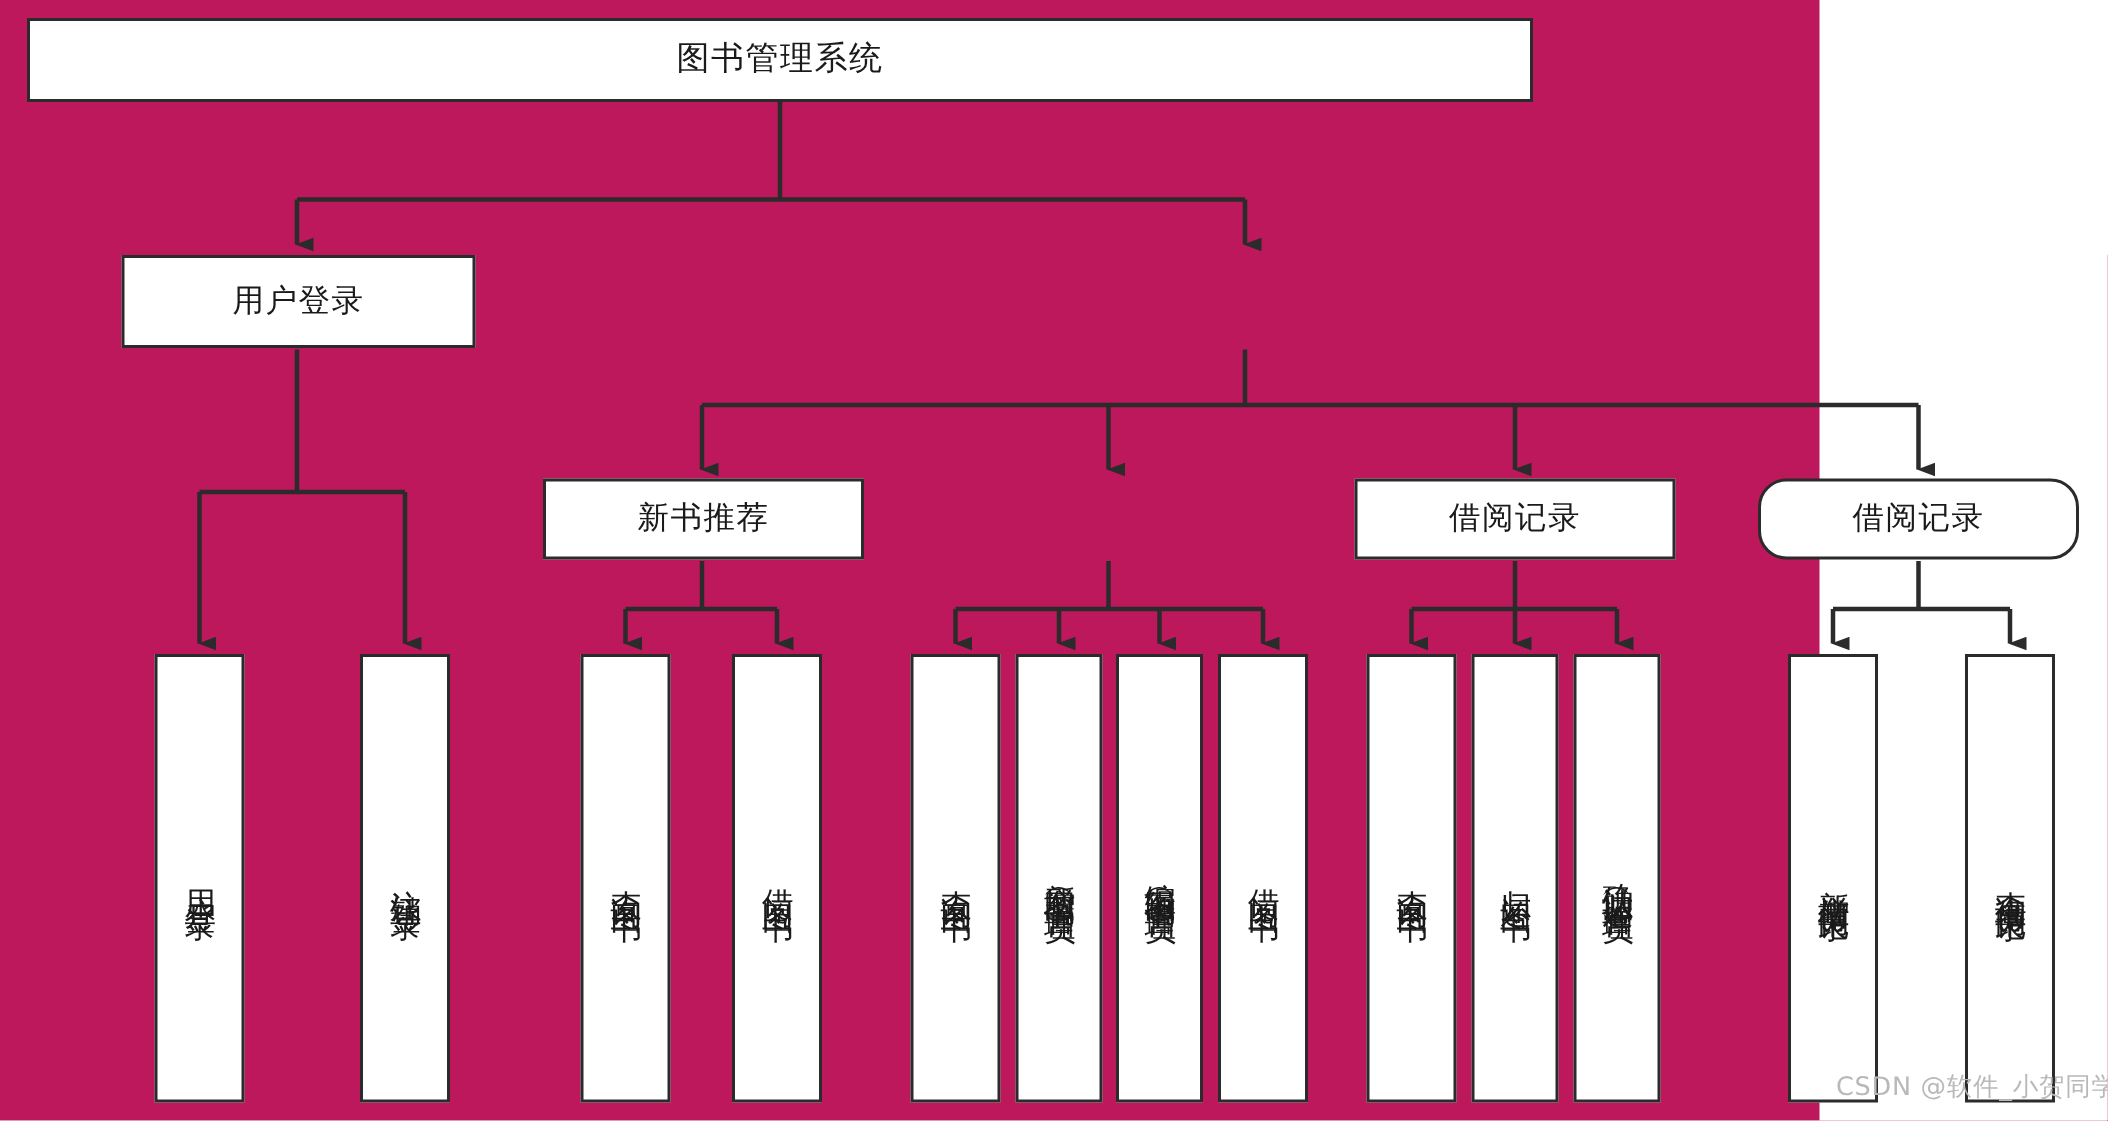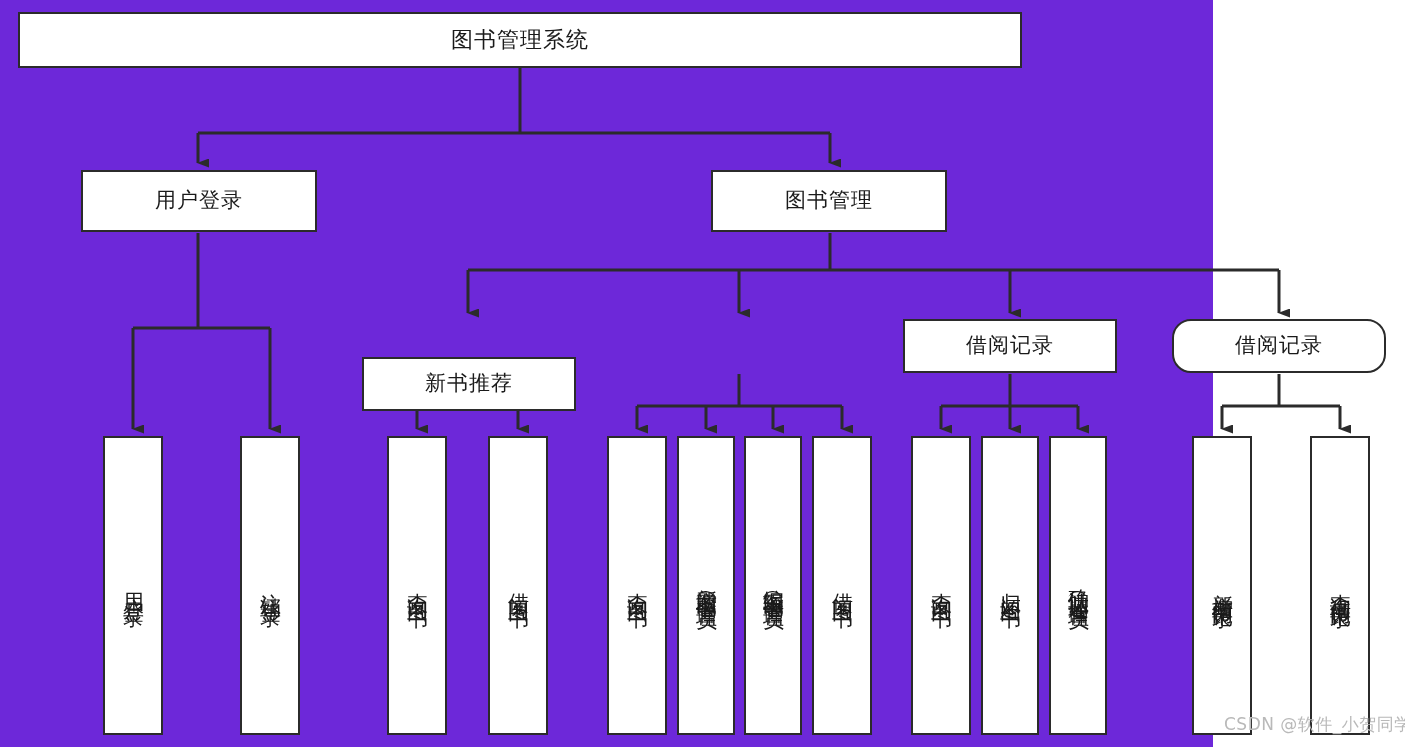--- a/index.html
+++ b/index.html
@@ -12,21 +12,21 @@
     font-family: "DejaVu Sans", "Liberation Sans", sans-serif;
     width: 1405px;
     height: 747px;
     overflow: hidden;
     position: relative;
   }
   #diagram-root {
     position: relative;
     width: 1213px;
     height: 747px;
-    background: #6d28d9;
+    background: #be185d;
   }
   svg.connectors {
     position: absolute;
     left: 0;
     top: 0;
     width: 1405px;
     height: 747px;
     pointer-events: none;
   }
   .node {
@@ -127,23 +127,22 @@
       <path d="M1279,374 L1279,406"></path>
       <path d="M1222,406 L1340,406"></path>
       <path d="M1222,406 L1222,429" marker-end="url(#arrowhead)"></path>
       <path d="M1340,406 L1340,429" marker-end="url(#arrowhead)"></path>
     </g>
   </svg>
 
   <div class="node horiz root" style="left:18px; top:12px; width:1004px; height:56px;">图书管理系统</div>
 
   <div class="node horiz" style="left:81px; top:170px; width:236px; height:62px;">用户登录</div>
-  <div class="node horiz" style="left:711px; top:170px; width:236px; height:62px;">图书管理</div>
 
-  <div class="node horiz" style="left:362px; top:319px; width:214px; height:54px;margin-top:38px;">新书推荐</div>
+  <div class="node horiz" style="left:362px; top:319px; width:214px; height:54px;">新书推荐</div>
   <div class="node horiz" style="left:903px; top:319px; width:214px; height:54px;">借阅记录</div>
   <div class="node horiz" style="left:1172px; top:319px; width:214px; height:54px;border-radius:19px;">借阅记录</div>
 
   <div class="node leaf" style="left:103px; top:436px; width:60px; height:299px;">
     <span class="vtext">用户登录</span>
   </div>
   <div class="node leaf" style="left:240px; top:436px; width:60px; height:299px;">
     <span class="vtext">注销登录</span>
   </div>
 

